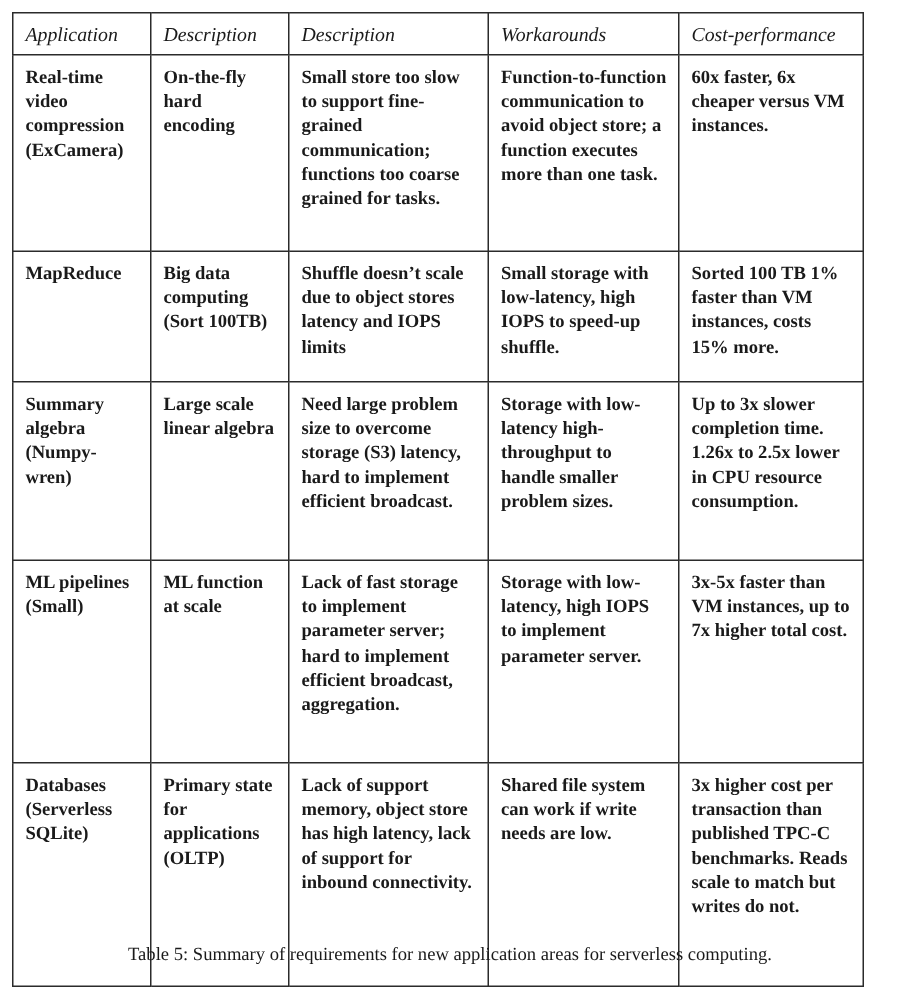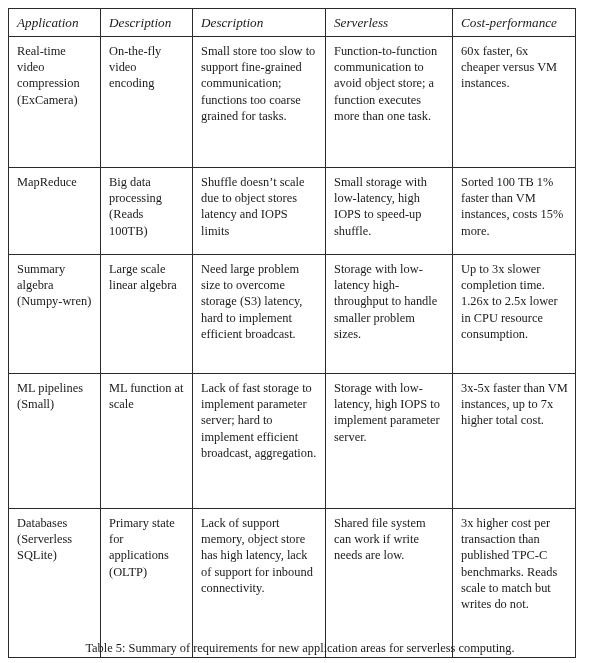--- a/index.html
+++ b/index.html
@@ -78,33 +78,33 @@
   
   tr.row-0 td { height: 118px; }
   tr.row-1 td { height: 74px; }
   tr.row-2 td { height: 106px; }
   tr.row-3 td { height: 122px; }
   tr.row-4 td { height: 136px; }
 
   td .cell-text {
     display: block;
     white-space: pre-line;
+    font-weight: bold;
   }
 
   
   #caption {
     position: absolute;
     left: 0;
     top: 628px;
     width: 600px;
     text-align: center;
     font-size: 12.4px;
     line-height: 1.3;
     color: #1a1a1a;
-    margin-top: 12px;
   }
 
   
   #watermark {
     position: absolute;
     left: 406px;
     top: 632px;
     width: 190px;
     font-family: "DejaVu Sans", sans-serif;
     font-size: 17px;
@@ -127,50 +127,50 @@
         <col class="c-desc">
         <col class="c-chal">
         <col class="c-work">
         <col class="c-cost">
       </colgroup>
       <thead>
         <tr>
           <th>Application</th>
           <th>Description</th>
           <th>Description</th>
-          <th>Serverless</th>
+          <th>Workarounds</th>
           <th>Cost-performance</th>
         </tr>
       </thead>
       <tbody>
 
         <tr class="row-0">
           <td>
               <span class="cell-text">Real-time video compression (ExCamera)</span>
             </td>
           <td>
-              <span class="cell-text">On-the-fly video encoding</span>
+              <span class="cell-text">On-the-fly hard encoding</span>
             </td>
           <td>
               <span class="cell-text">Small store too slow to support fine-grained communication; functions too coarse grained for tasks.</span>
             </td>
           <td>
               <span class="cell-text">Function-to-function communication to avoid object store; a function executes more than one task.</span>
             </td>
           <td>
               <span class="cell-text">60x faster, 6x cheaper versus VM instances.</span>
             </td>
         </tr>
 
         <tr class="row-1">
           <td>
               <span class="cell-text">MapReduce</span>
             </td>
           <td>
-              <span class="cell-text">Big data processing (Reads 100TB)</span>
+              <span class="cell-text">Big data computing (Sort 100TB)</span>
             </td>
           <td>
               <span class="cell-text">Shuffle doesn’t scale due to object stores latency and IOPS limits</span>
             </td>
           <td>
               <span class="cell-text">Small storage with low-latency, high IOPS to speed-up shuffle.</span>
             </td>
           <td>
               <span class="cell-text">Sorted 100 TB 1% faster than VM instances, costs 15% more.</span>
             </td>

